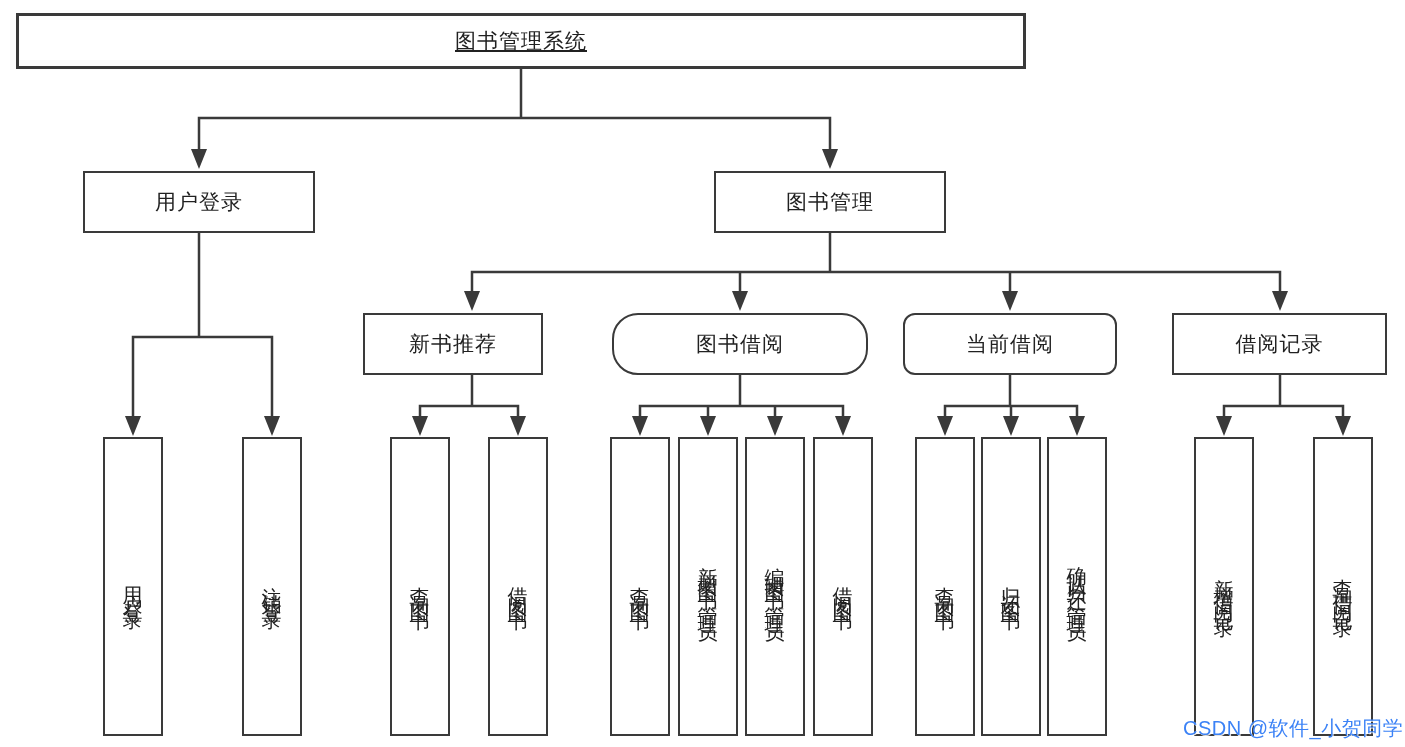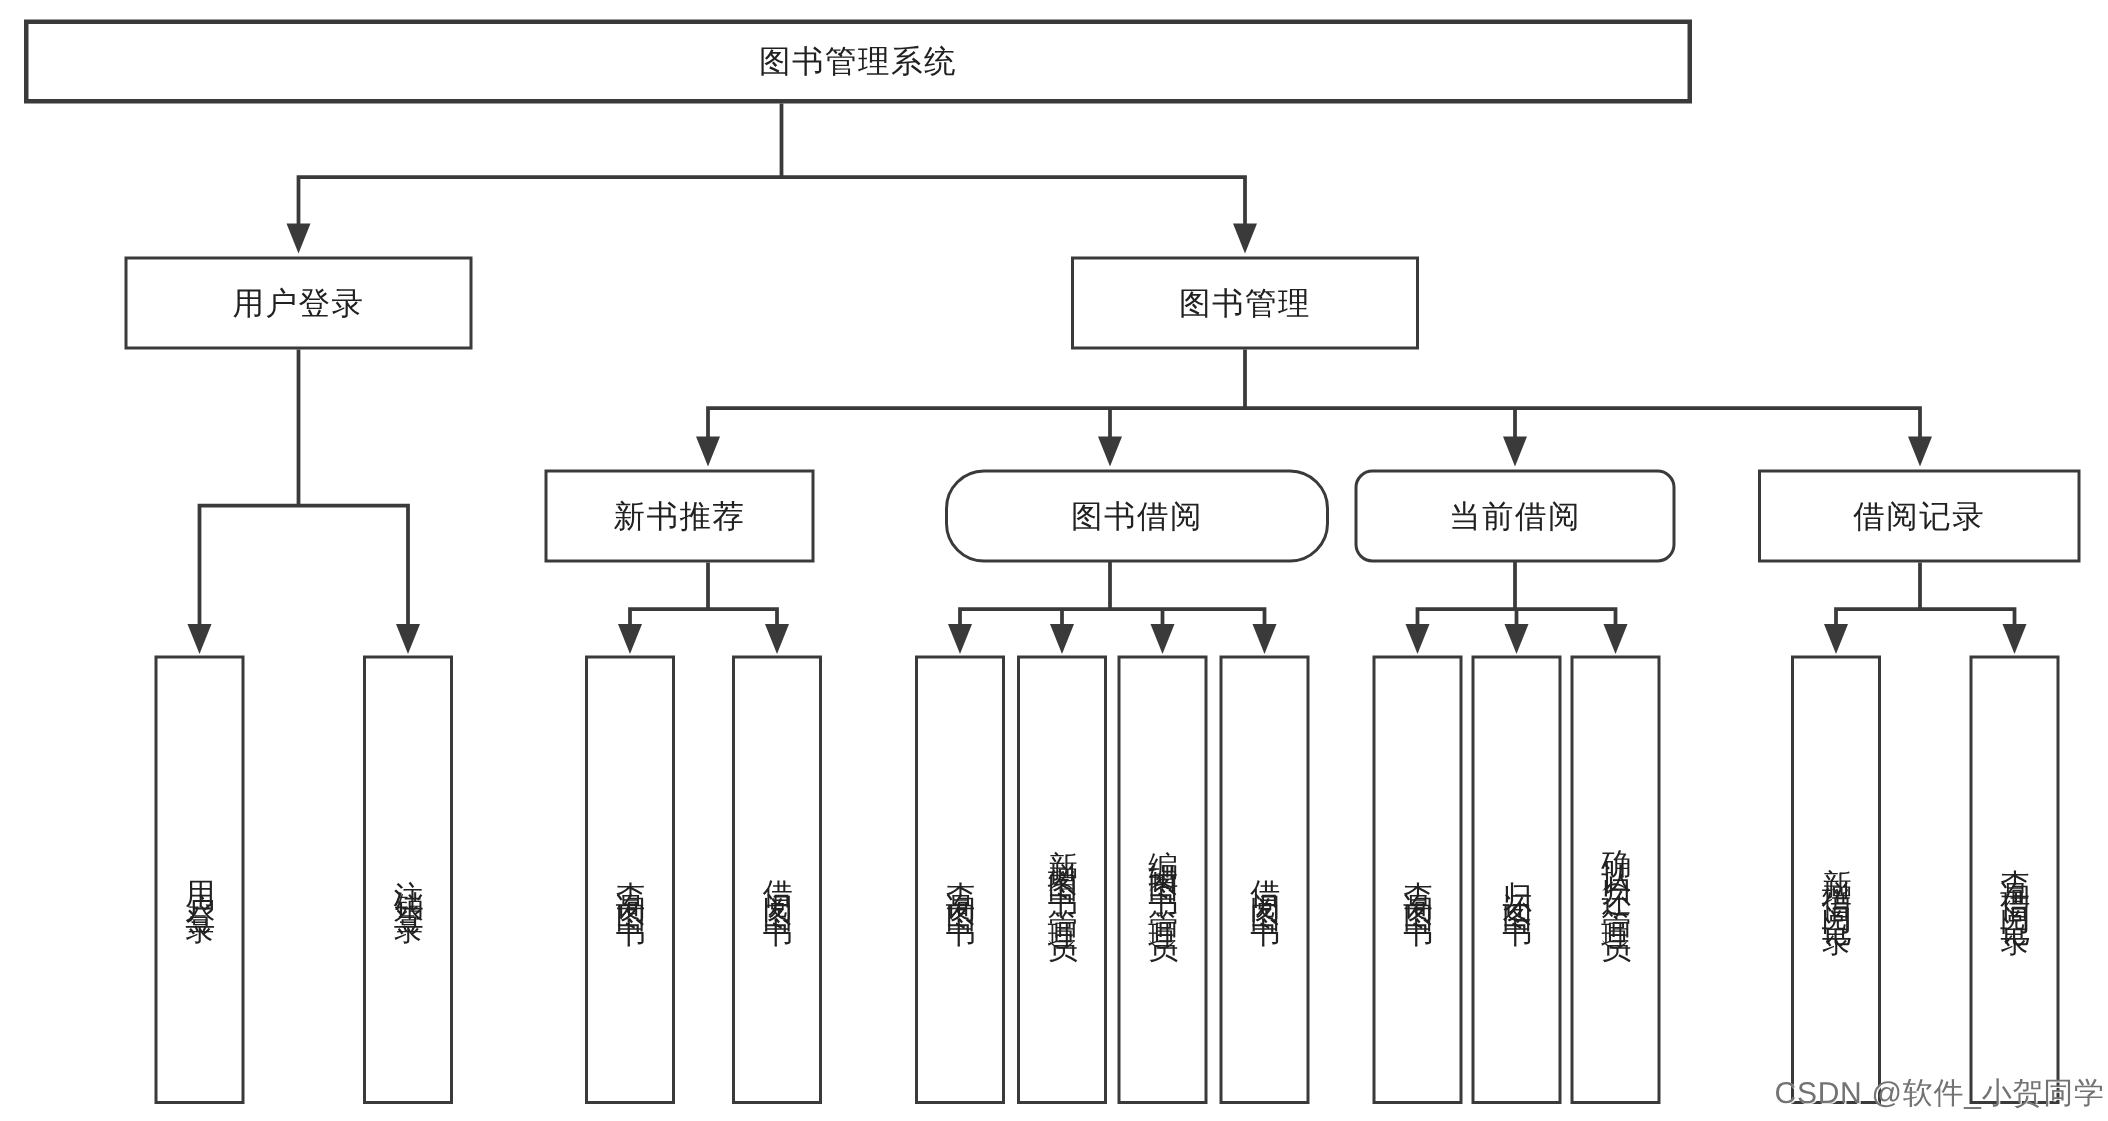--- a/index.html
+++ b/index.html
@@ -30,21 +30,21 @@
     writing-mode: vertical-rl;
     font-size: 20px;
     letter-spacing: 8px;
     line-height: 1;
   }
   .watermark {
     position: absolute;
     left: 1183px;
     top: 715px;
     z-index: 3;
-    color: #737373;
+    color: #3b82f6;
     font-size: 20px;
     letter-spacing: 0.5px;
     text-shadow: 1px 1px 0 rgba(255,255,255,0.85);
     white-space: nowrap;
   }
 </style>
 </head>
 <body>
 
 <div class="canvas">
@@ -82,27 +82,27 @@
       <polygon points="767,416 783,416 775,436"></polygon>
       <polygon points="835,416 851,416 843,436"></polygon>
       <polygon points="937,416 953,416 945,436"></polygon>
       <polygon points="1003,416 1019,416 1011,436"></polygon>
       <polygon points="1069,416 1085,416 1077,436"></polygon>
       <polygon points="1216,416 1232,416 1224,436"></polygon>
       <polygon points="1335,416 1351,416 1343,436"></polygon>
     </g>
   </svg>
 
-  <div class="node root" style="left:16px; top:13px; width:1112px; height:56px;">图书管理系统</div>
+  <div class="node root" style="left:16px; top:13px; width:1010px; height:56px;text-decoration:underline;">图书管理系统</div>
 
   <div class="node" style="left:83px; top:171px; width:232px; height:62px;">用户登录</div>
   <div class="node" style="left:714px; top:171px; width:232px; height:62px;">图书管理</div>
 
   <div class="node" style="left:363px; top:313px; width:180px; height:62px;">新书推荐</div>
-  <div class="node" style="left:630px; top:313px; width:256px; height:62px;border-radius:26px;">图书借阅</div>
+  <div class="node" style="left:612px; top:313px; width:256px; height:62px;border-radius:26px;">图书借阅</div>
   <div class="node" style="left:903px; top:313px; width:214px; height:62px;border-radius:12px;">当前借阅</div>
   <div class="node" style="left:1172px; top:313px; width:215px; height:62px;">借阅记录</div>
 
   <div class="node vnode" style="left:103px; top:437px; width:60px; height:299px;">用户登录</div>
   <div class="node vnode" style="left:242px; top:437px; width:60px; height:299px;">注销登录</div>
 
   <div class="node vnode" style="left:390px; top:437px; width:60px; height:299px;">查询图书</div>
   <div class="node vnode" style="left:488px; top:437px; width:60px; height:299px;">借阅图书</div>
 
   <div class="node vnode" style="left:610px; top:437px; width:60px; height:299px;">查询图书</div>

